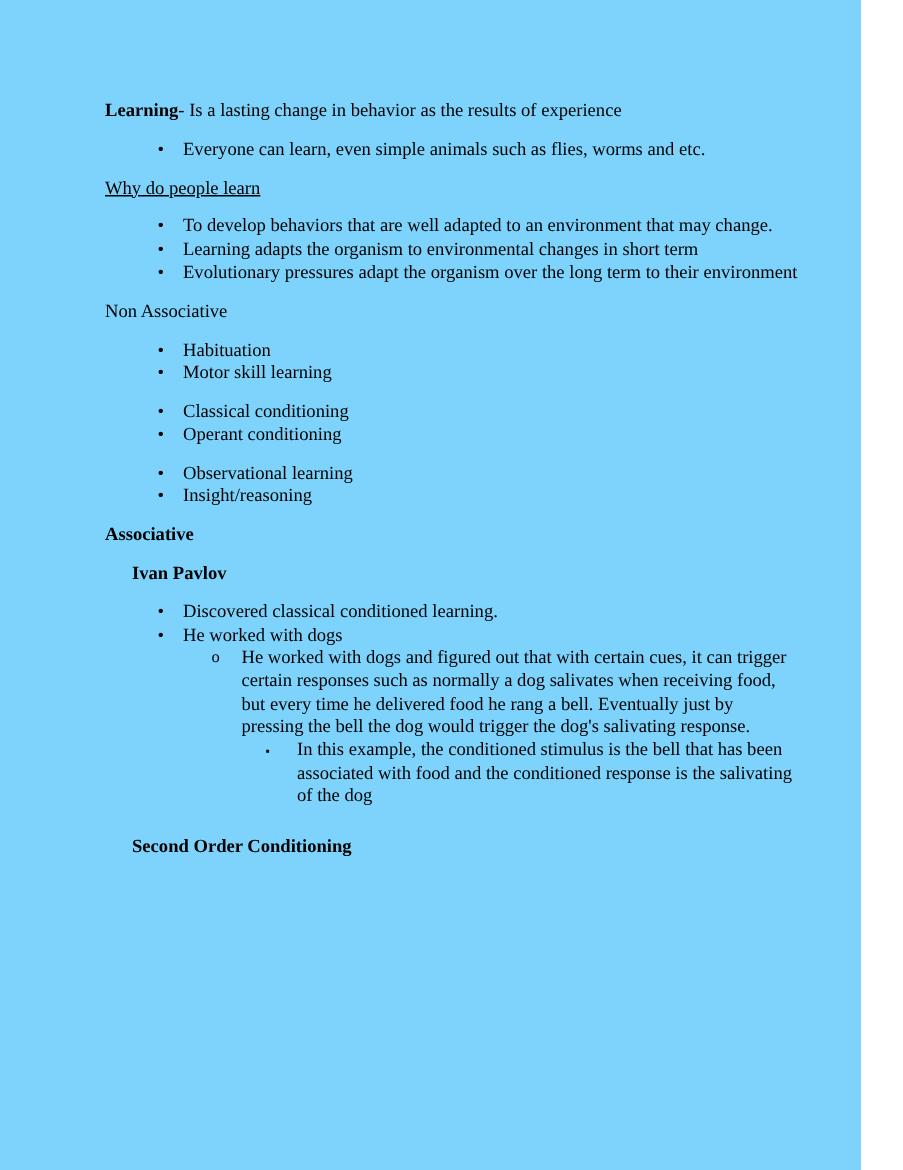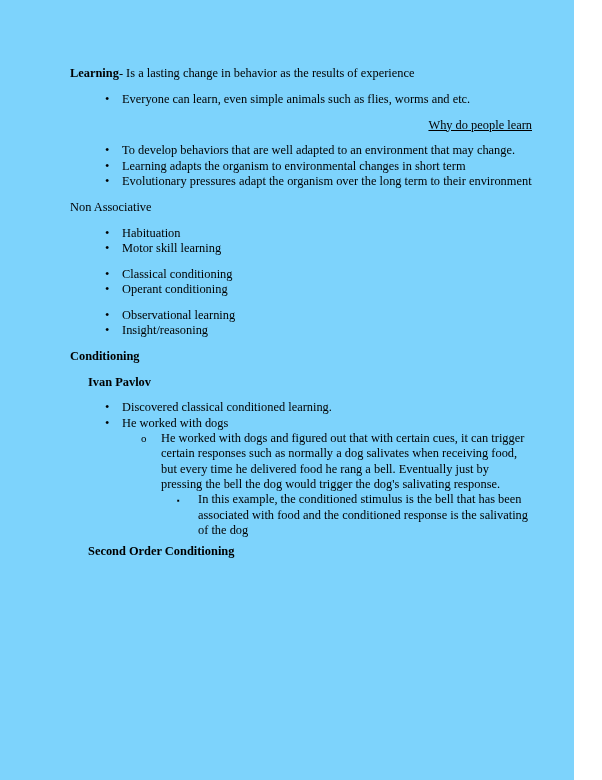--- a/index.html
+++ b/index.html
@@ -38,21 +38,20 @@
   .para .lead { font-weight: bold; }
   .heading {
     margin: 0 0 10.5px 0;
     font-weight: bold;
   }
   .heading.indented { margin-left: 18px; }
   .heading.gap-top { margin-top: 3px; }
   .underline-heading {
     margin: 0 0 10.5px 0;
     text-decoration: underline;
-    text-align: right;
   }
   .plain-label {
     margin: 0 0 10.5px 0;
   }
 
   
   .list {
     margin: 0 0 10.5px 0;
     padding: 0;
     list-style: none;
@@ -169,21 +168,21 @@
       <li class="li lvl1">
           <span class="marker">•</span>
           <span class="text">Observational learning</span>
         </li>
       <li class="li lvl1">
           <span class="marker">•</span>
           <span class="text">Insight/reasoning</span>
         </li>
     </ul>
 
-    <p class="heading">Conditioning</p>
+    <p class="heading">Associative</p>
     <p class="heading indented">Ivan Pavlov</p>
 
     <ul class="list no-gap">
       <li class="li lvl1">
           <span class="marker">•</span>
           <span class="text">Discovered classical conditioned learning.</span>
         </li>
       <li class="li lvl1">
           <span class="marker">•</span>
           <span class="text">He worked with dogs</span>
@@ -191,16 +190,16 @@
       <li class="li lvl2">
           <span class="marker">o</span>
           <span class="text">He worked with dogs and figured out that with certain cues, it can trigger certain responses such as normally a dog salivates when receiving food, but every time he delivered food he rang a bell. Eventually just by pressing the bell the dog would trigger the dog's salivating response.</span>
         </li>
       <li class="li lvl3">
           <span class="marker">▪</span>
           <span class="text">In this example, the conditioned stimulus is the bell that has been associated with food and the conditioned response is the salivating of the dog</span>
         </li>
     </ul>
 
-    <p class="heading indented gap-top" style="margin-top:6px;">Second Order Conditioning</p>
+    <p class="heading indented gap-top" style="margin-top:19px;">Second Order Conditioning</p>
 
   </div>
 </div>
 
 </body></html>

